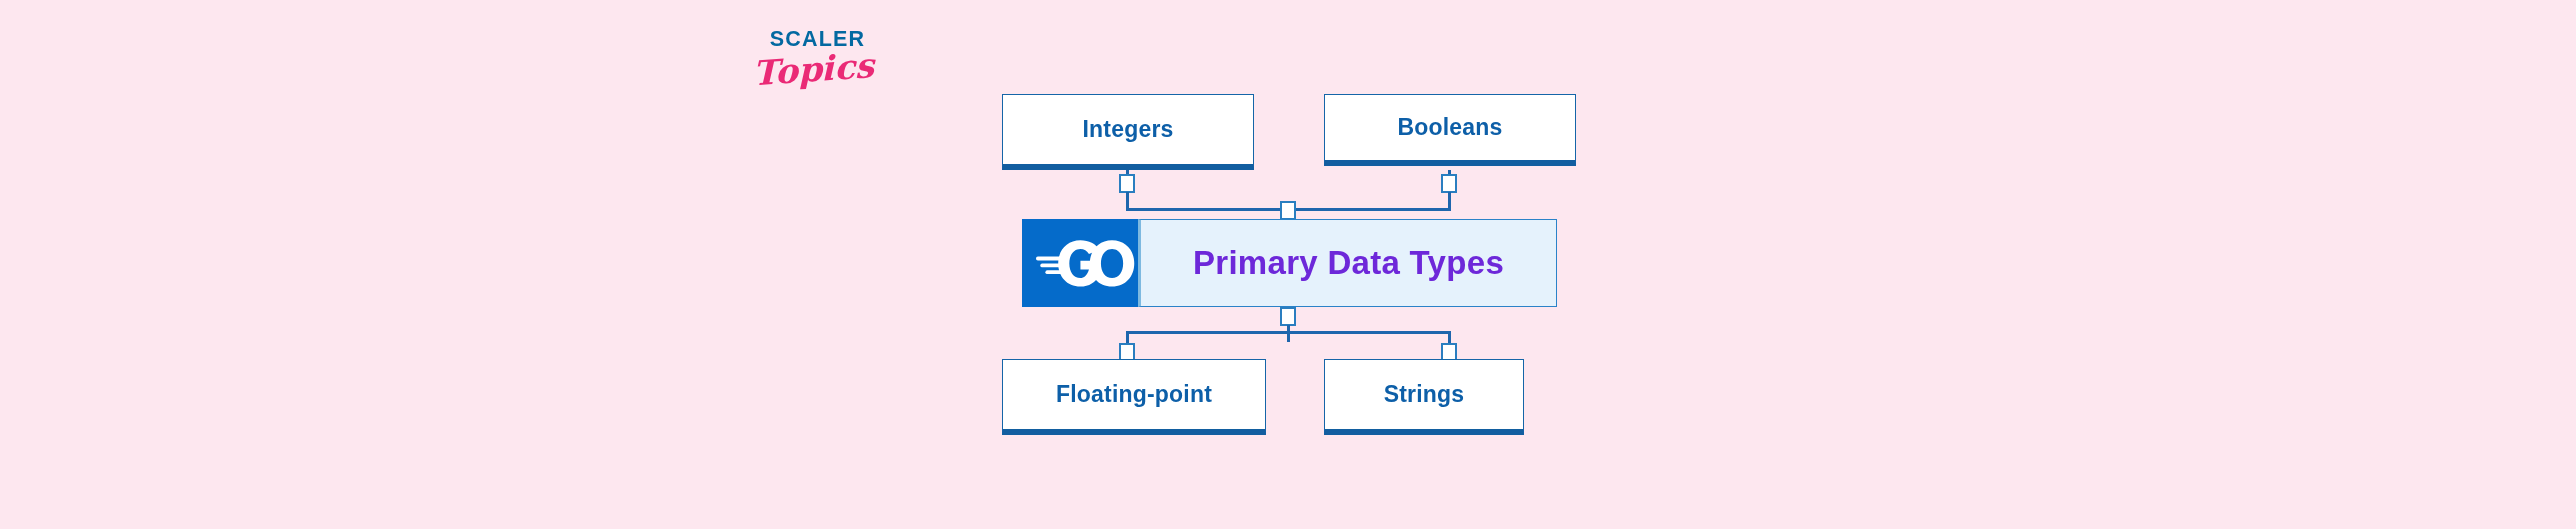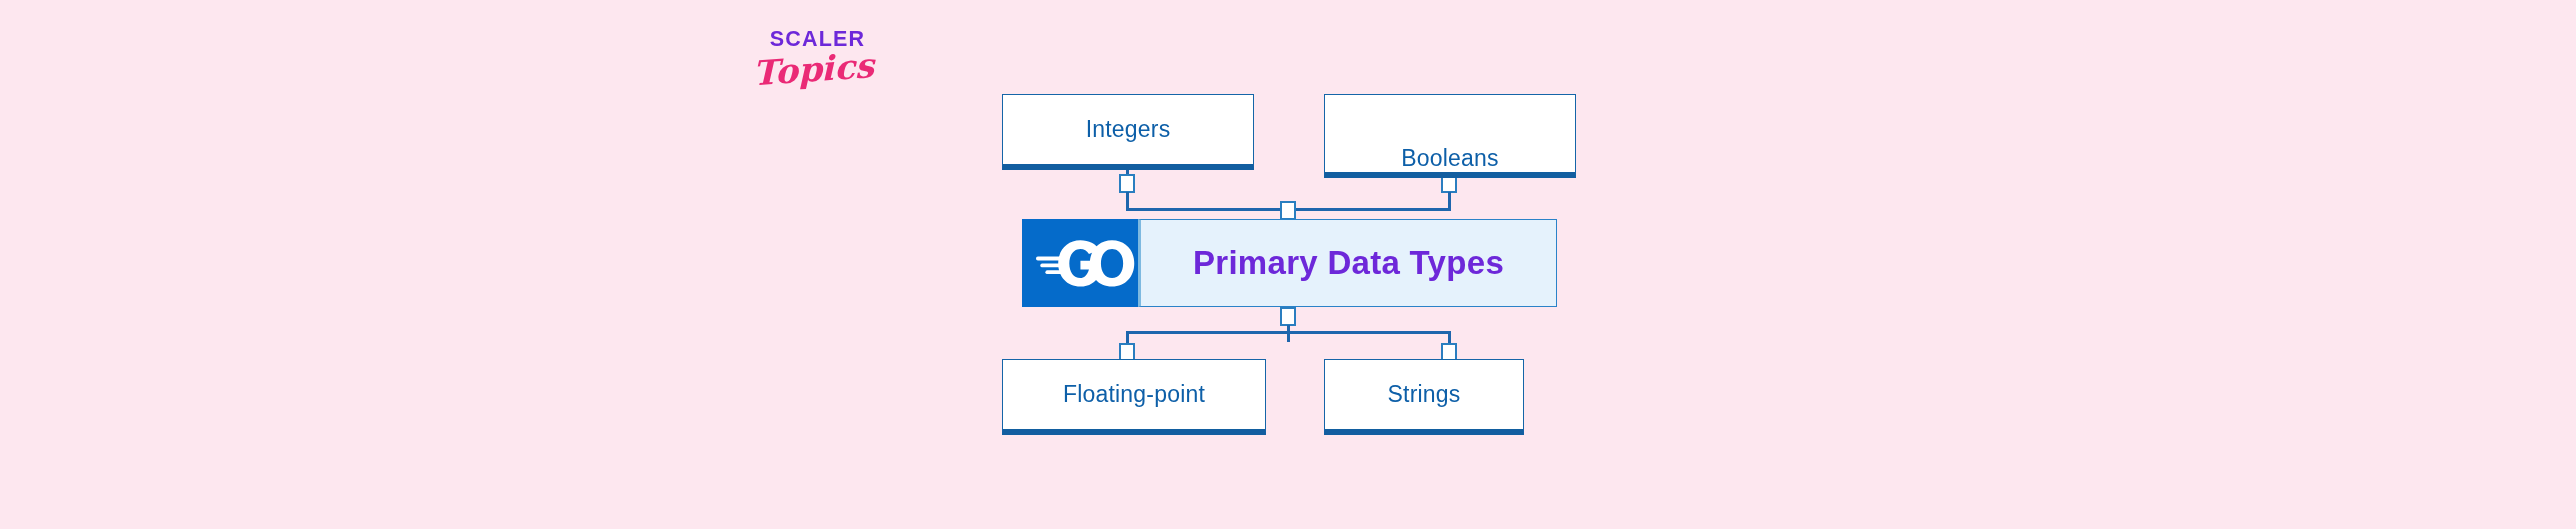--- a/index.html
+++ b/index.html
@@ -25,21 +25,21 @@
     top: 29px;
     width: 137px;
     height: 67px;
     user-select: none;
   }
   #logo .scaler-word {
     font-family: "Liberation Sans", sans-serif;
     font-weight: 700;
     font-size: 21.5px;
     letter-spacing: 1.2px;
-    color: #6d28d9;
+    color: #0369a1;
     line-height: 1;
     text-align: center;
     white-space: nowrap;
   }
   #logo .topics-word {
     font-family: "DejaVu Serif", serif;
     font-style: italic;
     font-weight: 700;
     font-size: 34px;
     color: #ea2a76;
@@ -57,29 +57,29 @@
     box-sizing: border-box;
     background: #ffffff;
     border: 1.7px solid #1565a8;
     border-bottom: 6px solid #125ea0;
     display: flex;
     align-items: center;
     justify-content: center;
   }
   .node .node-label {
     font-family: "Liberation Sans", sans-serif;
-    font-weight: 400;
+    font-weight: 700;
     font-size: 23px;
     color: #0d5fa8;
     letter-spacing: 0.2px;
     white-space: nowrap;
   }
 
   #node-integers       { left: 1002px; top: 94px; width: 252px; height: 76px; }
-  #node-booleans       { left: 1324px; top: 94px; width: 252px; height: 84px; align-items: flex-end; }
+  #node-booleans       { left: 1324px; top: 94px; width: 252px; height: 72px; }
   #node-floating-point { left: 1002px; top: 359px; width: 264px; height: 76px; }
   #node-strings        { left: 1324px; top: 359px; width: 200px; height: 76px; }
 
   
   #node-center {
     position: absolute;
     left: 1022px;
     top: 219px;
     width: 535px;
     height: 88px;

